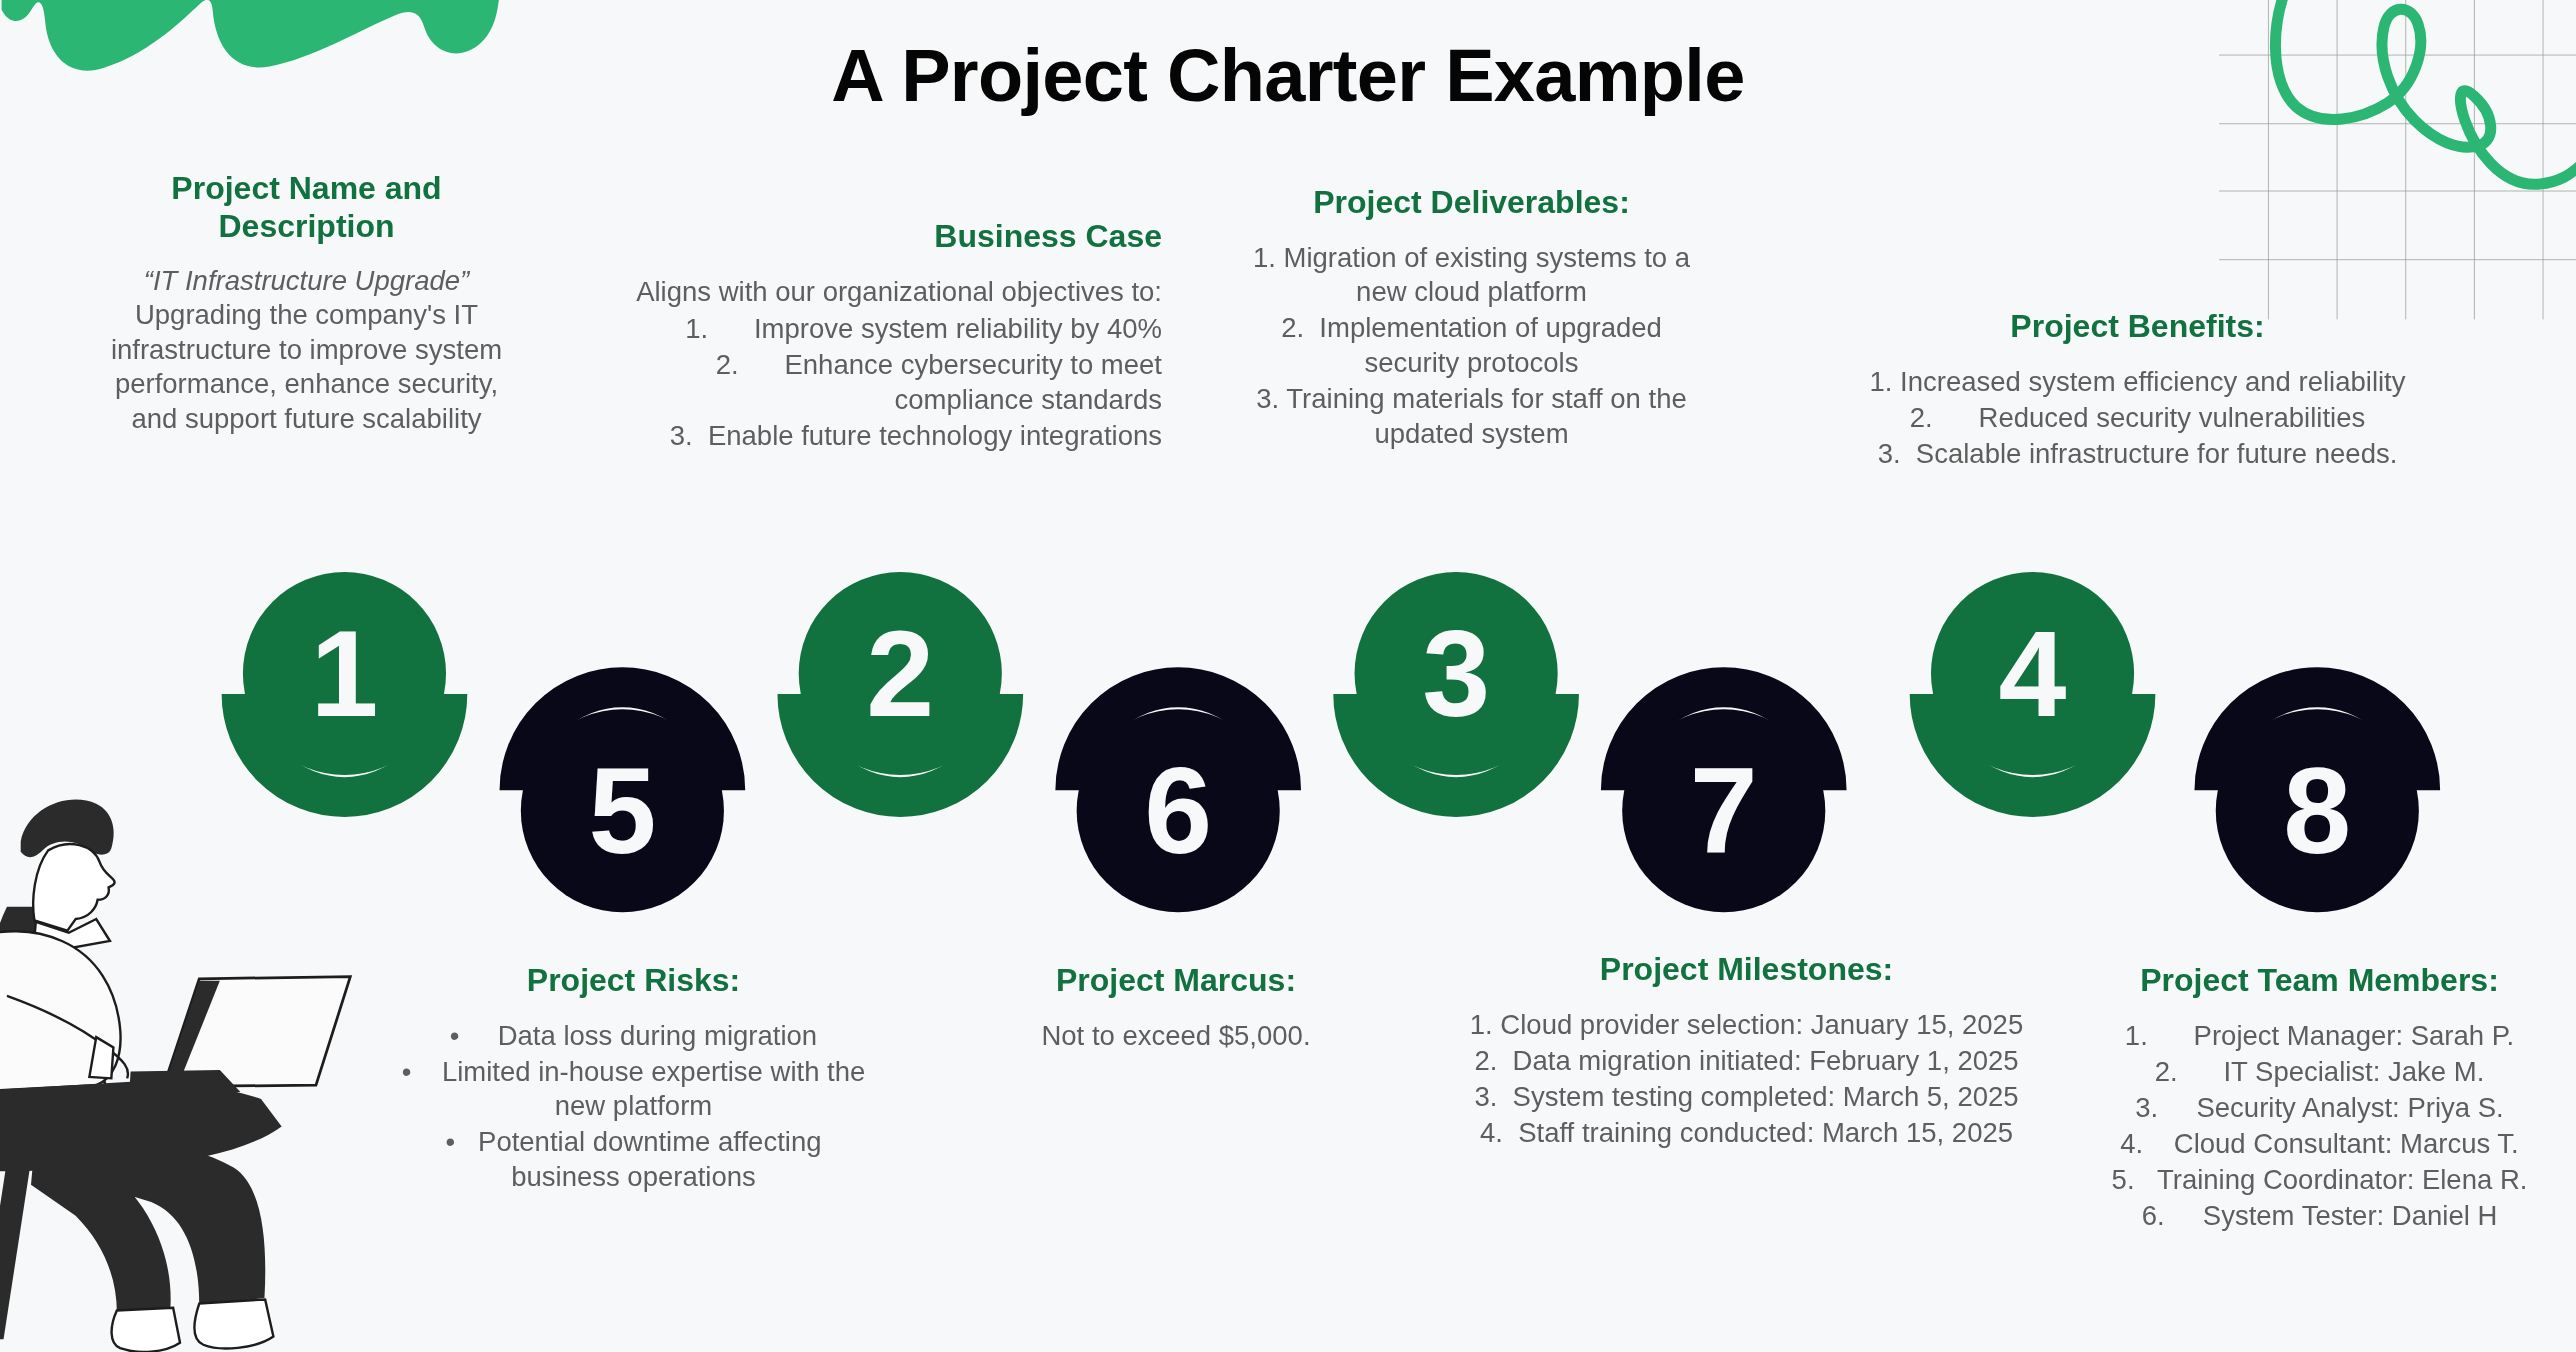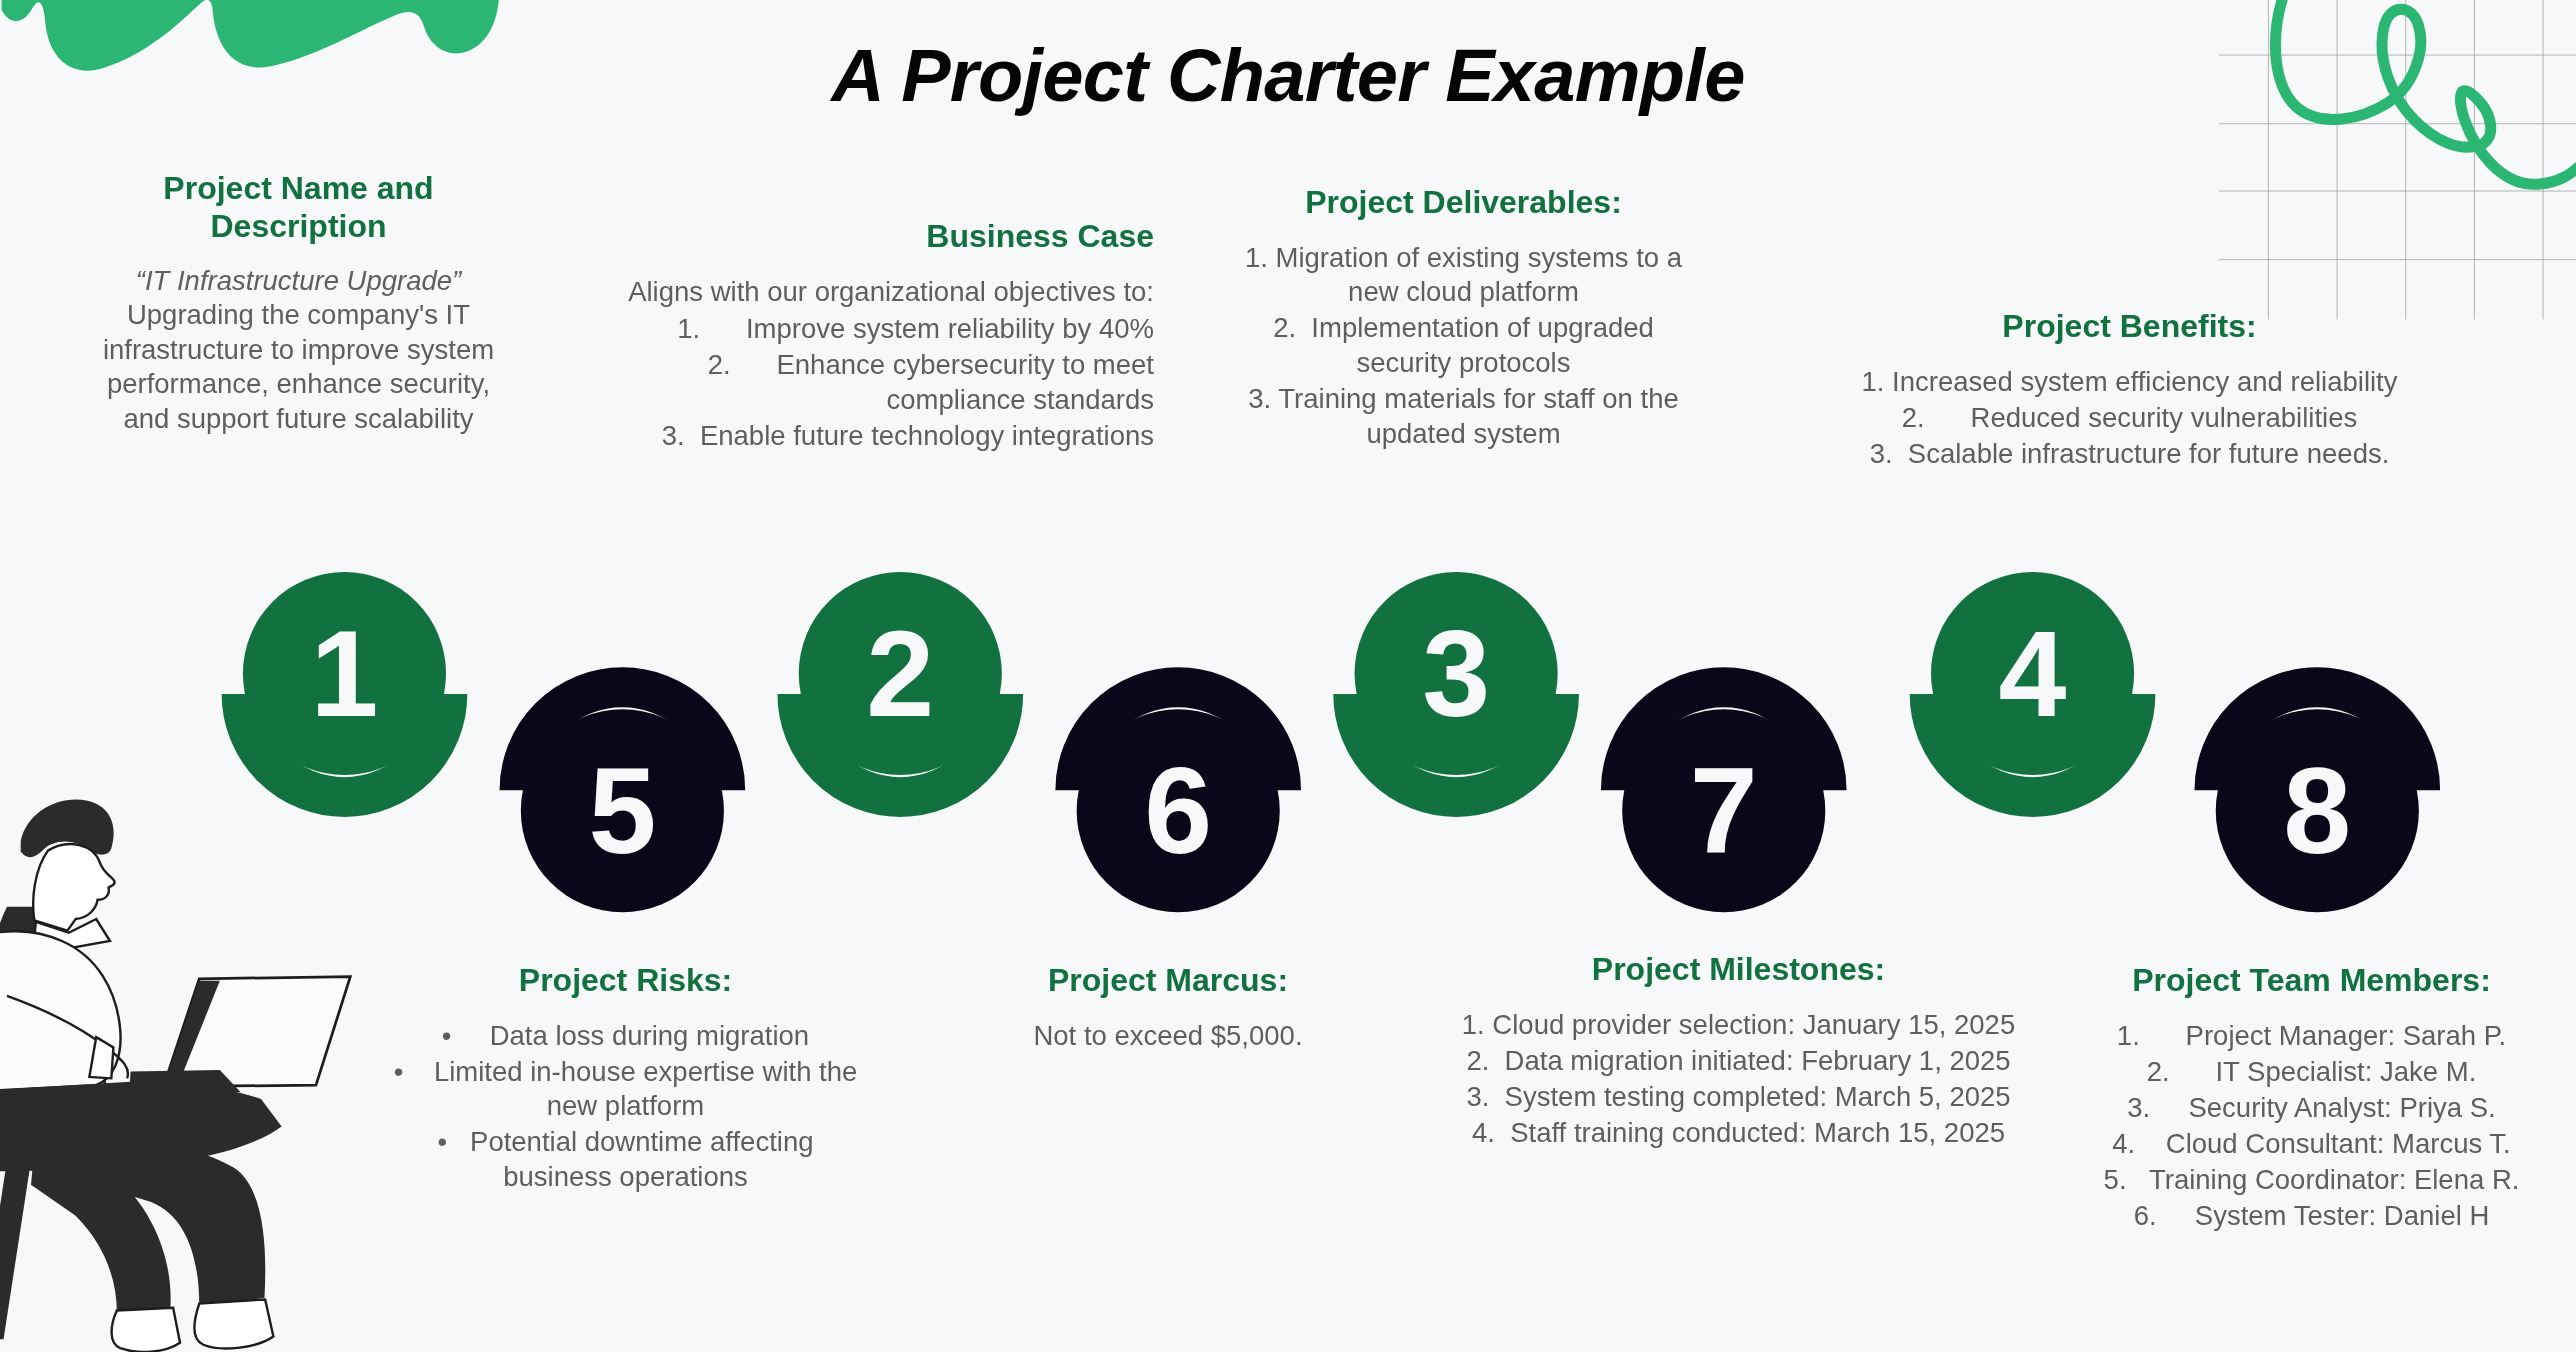--- a/index.html
+++ b/index.html
@@ -19,25 +19,24 @@
   #person-svg{ left:-6.9px; bottom:0; }
   #circles-svg { left:0; top:550px; }
 
   
   .title {
     position:absolute; top:33px; left:0; width:2576px;
     text-align:center;
     font-size:74px; font-weight:bold; color:#050505;
     letter-spacing:-0.7px;
     font-family:"Liberation Sans", sans-serif;
-    font-style:italic;
-  }
-
-  
-  .block { position:absolute; text-align:center; }
+  }
+
+  
+  .block { position:absolute; text-align:center;margin-left:8px; }
   .block h2 {
     color:#11713F; font-weight:bold; line-height:1.18;
     font-size:32px; margin-bottom:19px;
   }
   .block .body, .block li, .block p {
     color:#5E5E5E; font-size:27.5px; line-height:1.26;
   }
   .block ol, .block ul { list-style:none; }
   .block li { margin-bottom:1.4px; }
   .quote { font-style:italic; }

